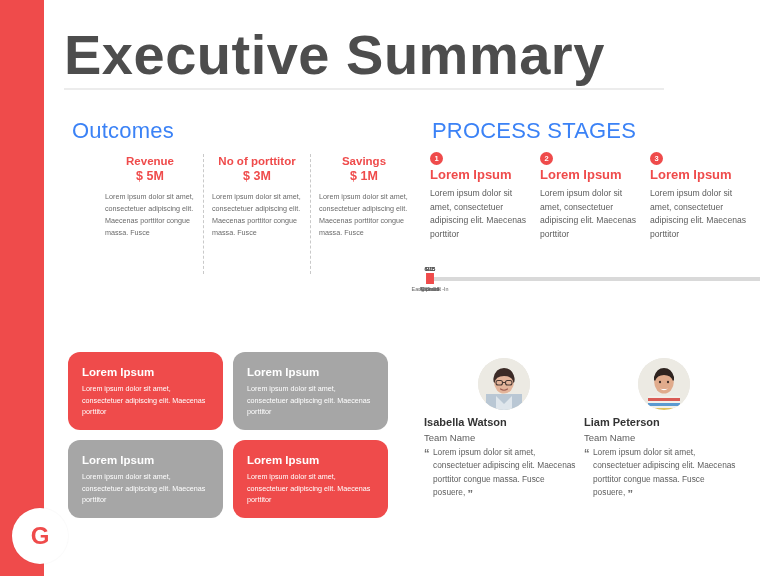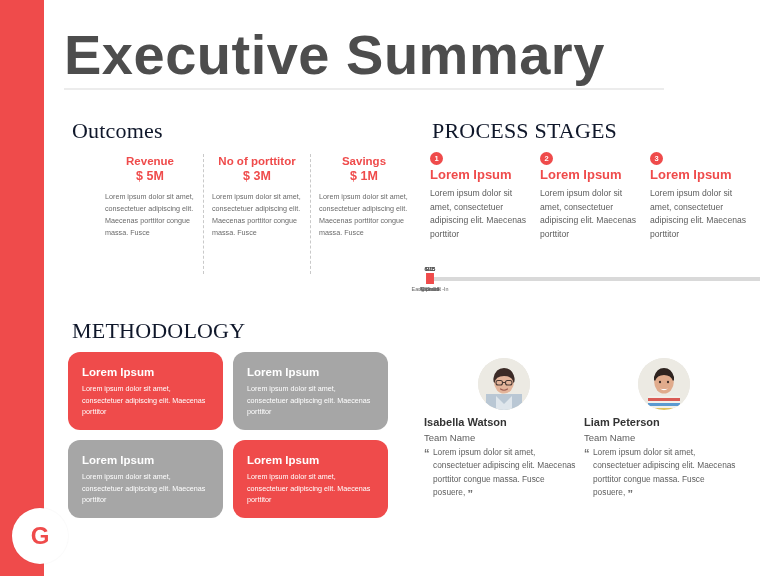--- a/index.html
+++ b/index.html
@@ -58,24 +58,23 @@
     position: absolute;
     left: 64px; top: 88px;
     width: 600px; height: 2px;
     background: #ececec;
   }
 
   
   .sec-head {
     position: absolute;
     font-size: 22px;
-    color: #0f172a;
+    color: #3b82f6;
     font-weight: normal;
     letter-spacing: 0.2px;
-    font-family: Liberation Serif, serif;
   }
 
   
   #outcomes-head { left: 72px; top: 118px; }
 
   .outcomes-row {
     position: absolute;
     left: 70px; top: 154px;
     width: 320px; height: 120px;
     display: flex;
@@ -351,21 +350,20 @@
       <div class="tl-label" style="left:76%">Steerco</div>
     </div>
 
     <div class="tl-point">
       <div class="tl-date" style="left:98%">6/15</div>
       <div class="tl-marker" style="left:98%"></div>
       <div class="tl-label" style="left:98%">Closure</div>
     </div>
   </div>
 
-  <div class="sec-head" id="method-head">METHODOLOGY</div>
   <div class="method-grid">
 
     <div class="method-card red">
       <div class="method-title">Lorem Ipsum</div>
       <div class="method-body">Lorem ipsum dolor sit amet, consectetuer adipiscing elit. Maecenas porttitor</div>
     </div>
 
     <div class="method-card gray">
       <div class="method-title">Lorem Ipsum</div>
       <div class="method-body">Lorem ipsum dolor sit amet, consectetuer adipiscing elit. Maecenas porttitor</div>

